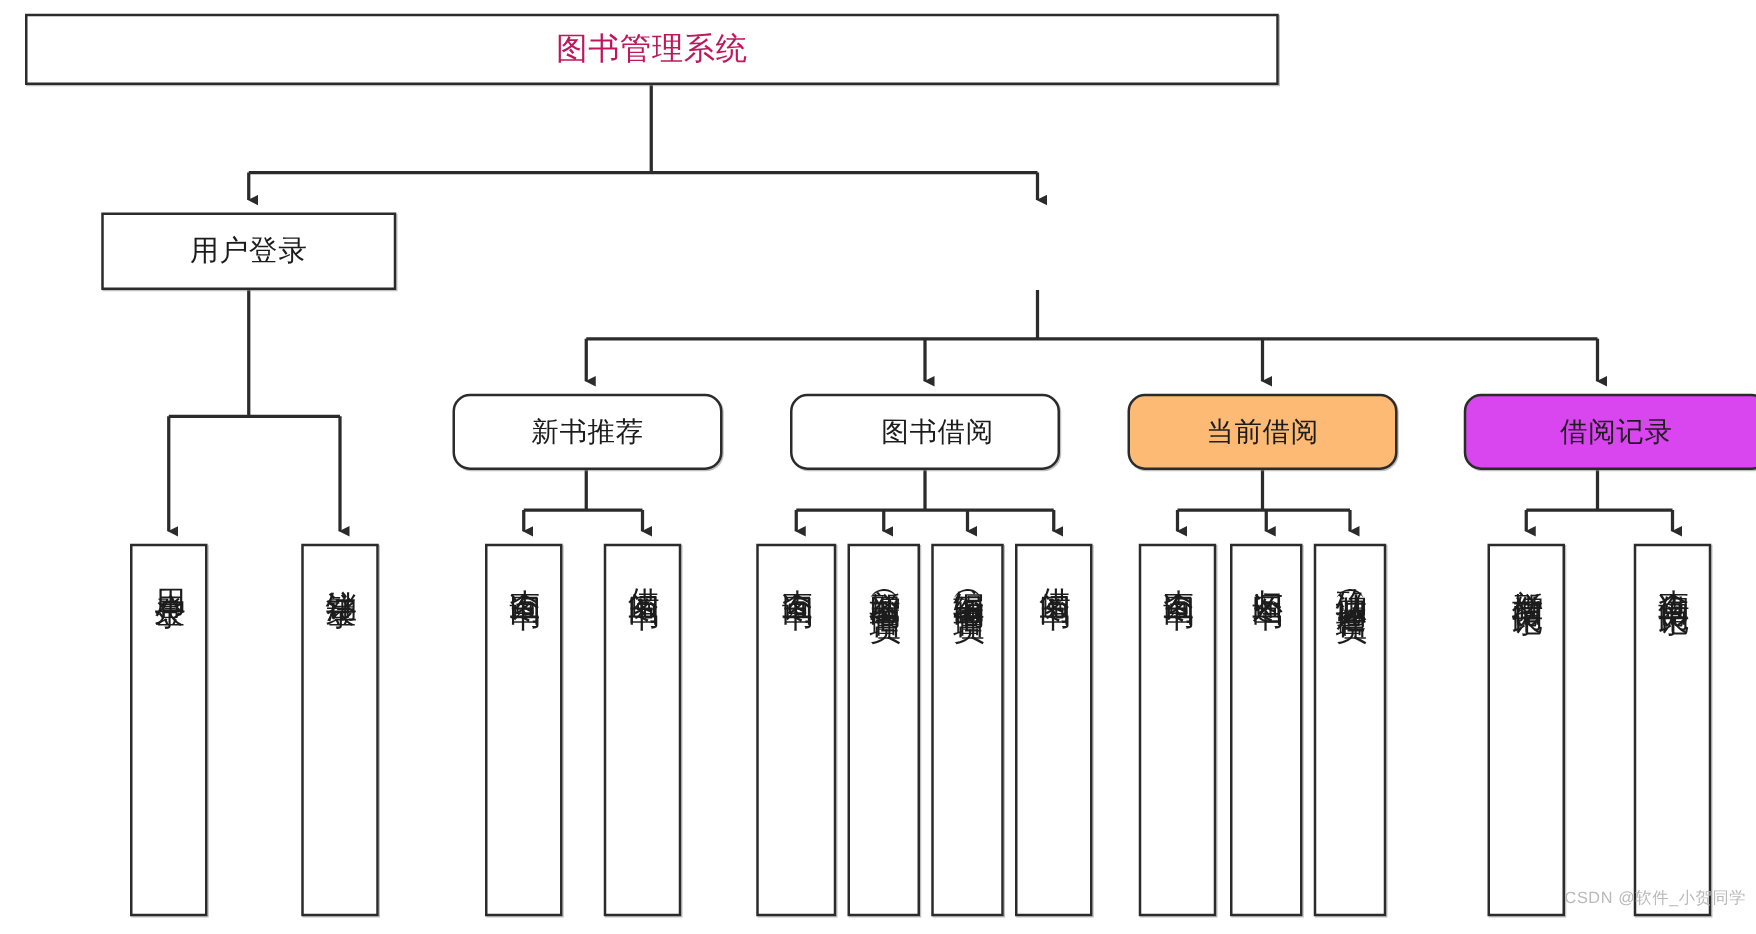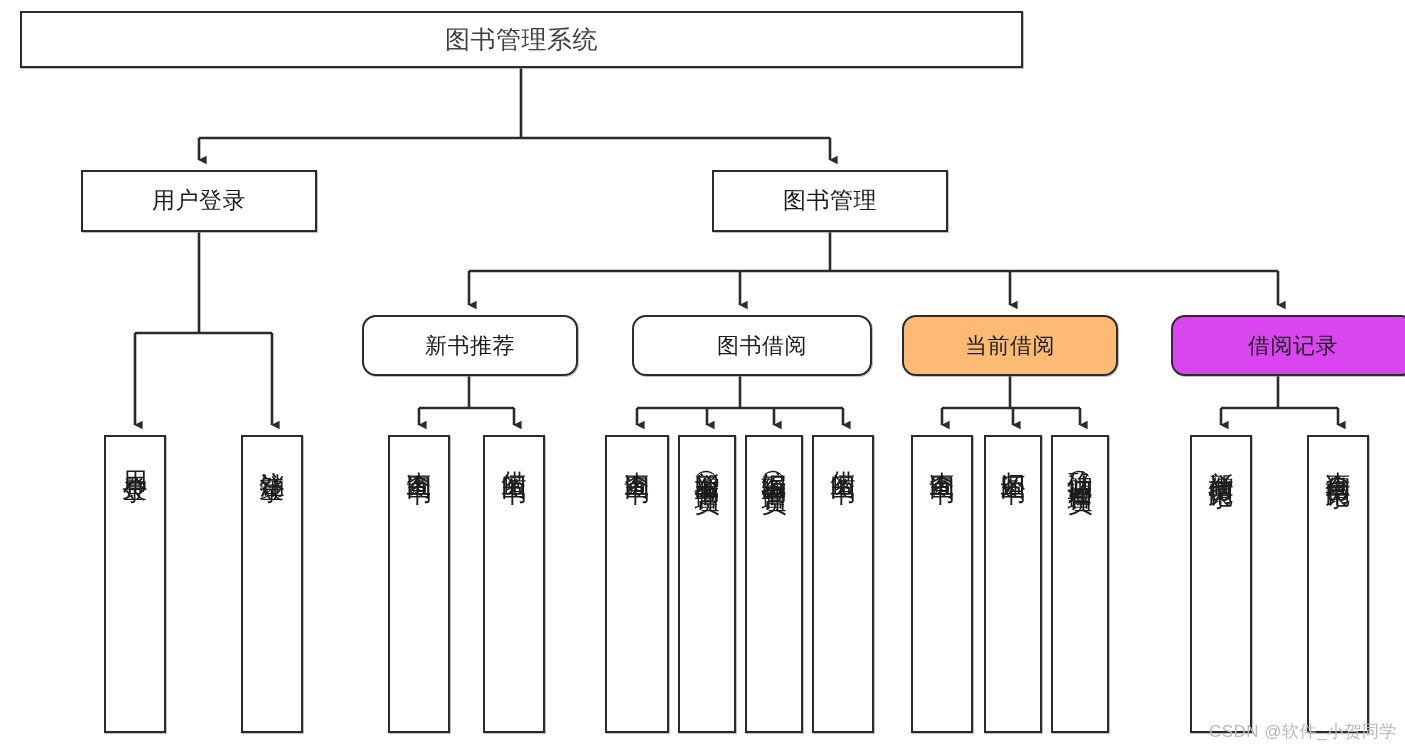--- a/index.html
+++ b/index.html
@@ -60,22 +60,22 @@
     writing-mode: vertical-rl;
     text-orientation: upright;
     font-size: 25px;
     letter-spacing: 3px;
     line-height: 1;
     white-space: nowrap;
   }
   .watermark {
     position: absolute;
     right: 8px;
-    bottom: 4px;
-    font-size: 17px;
+    bottom: 20px;
+    font-size: 13px;
     color: #b9b9b9;
     letter-spacing: 0.5px;
     white-space: nowrap;
   }
 </style>
 </head>
 <body>
 
 <div id="canvas" style="background: rgb(255, 255, 255);">
 
@@ -122,35 +122,32 @@
       <path d="M1013,408 L1013,425" marker-end="url(#arrowhead)"></path>
       <path d="M1080,408 L1080,425" marker-end="url(#arrowhead)"></path>
 
       <path d="M1278,376 L1278,408"></path>
       <path d="M1221,408 L1338,408"></path>
       <path d="M1221,408 L1221,425" marker-end="url(#arrowhead)"></path>
       <path d="M1338,408 L1338,425" marker-end="url(#arrowhead)"></path>
     </g>
   </svg>
 
-  <div class="node root" style="left: 20px; top: 11px; width: 1003px; height: 57px; border-color: rgb(43, 43, 43); background: rgb(255, 255, 255); color: #404040;">
+  <div class="node root" style="left: 20px; top: 11px; width: 1003px; height: 57px; border-color: rgb(43, 43, 43); background: rgb(255, 255, 255); color: #be185d;">
     <span class="label">图书管理系统</span>
   </div>
 
   <div class="node level1" style="left: 81px; top: 170px; width: 236px; height: 62px; border-color: rgb(43, 43, 43); background: rgb(255, 255, 255); color: rgb(28, 28, 28);">
     <span class="label">用户登录</span>
   </div>
-  <div class="node level1" style="left: 712px; top: 170px; width: 236px; height: 62px; border-color: rgb(43, 43, 43); background: rgb(255, 255, 255); color: rgb(28, 28, 28);">
-    <span class="label">图书管理</span>
-  </div>
 
   <div class="node level2" style="left: 362px; top: 315px; width: 216px; height: 61px; border-color: rgb(43, 43, 43); background: rgb(255, 255, 255); color: rgb(28, 28, 28);">
     <span class="label">新书推荐</span>
   </div>
-  <div class="node level2" style="left: 632px; top: 315px; width: 240px; height: 61px; border-color: rgb(43, 43, 43); background: rgb(255, 255, 255); color: rgb(28, 28, 28); padding-left: 20px;">
+  <div class="node level2" style="left: 632px; top: 315px; width: 216px; height: 61px; border-color: rgb(43, 43, 43); background: rgb(255, 255, 255); color: rgb(28, 28, 28); padding-left: 20px;">
     <span class="label">图书借阅</span>
   </div>
   <div class="node level2" style="left: 902px; top: 315px; width: 216px; height: 61px; border-color: rgb(43, 43, 43); background: #fdba74; color: rgb(28, 28, 28);">
     <span class="label">当前借阅</span>
   </div>
   <div class="node level2" style="left: 1171px; top: 315px; width: 244px; height: 61px; border-color: rgb(43, 43, 43); background: #d946ef; color: rgb(28, 28, 28);">
     <span class="label">借阅记录</span>
   </div>
 
   <div class="node leaf" style="left: 104px; top: 435px; width: 62px; height: 298px; border-color: rgb(43, 43, 43); background: rgb(255, 255, 255); color: rgb(28, 28, 28);">

